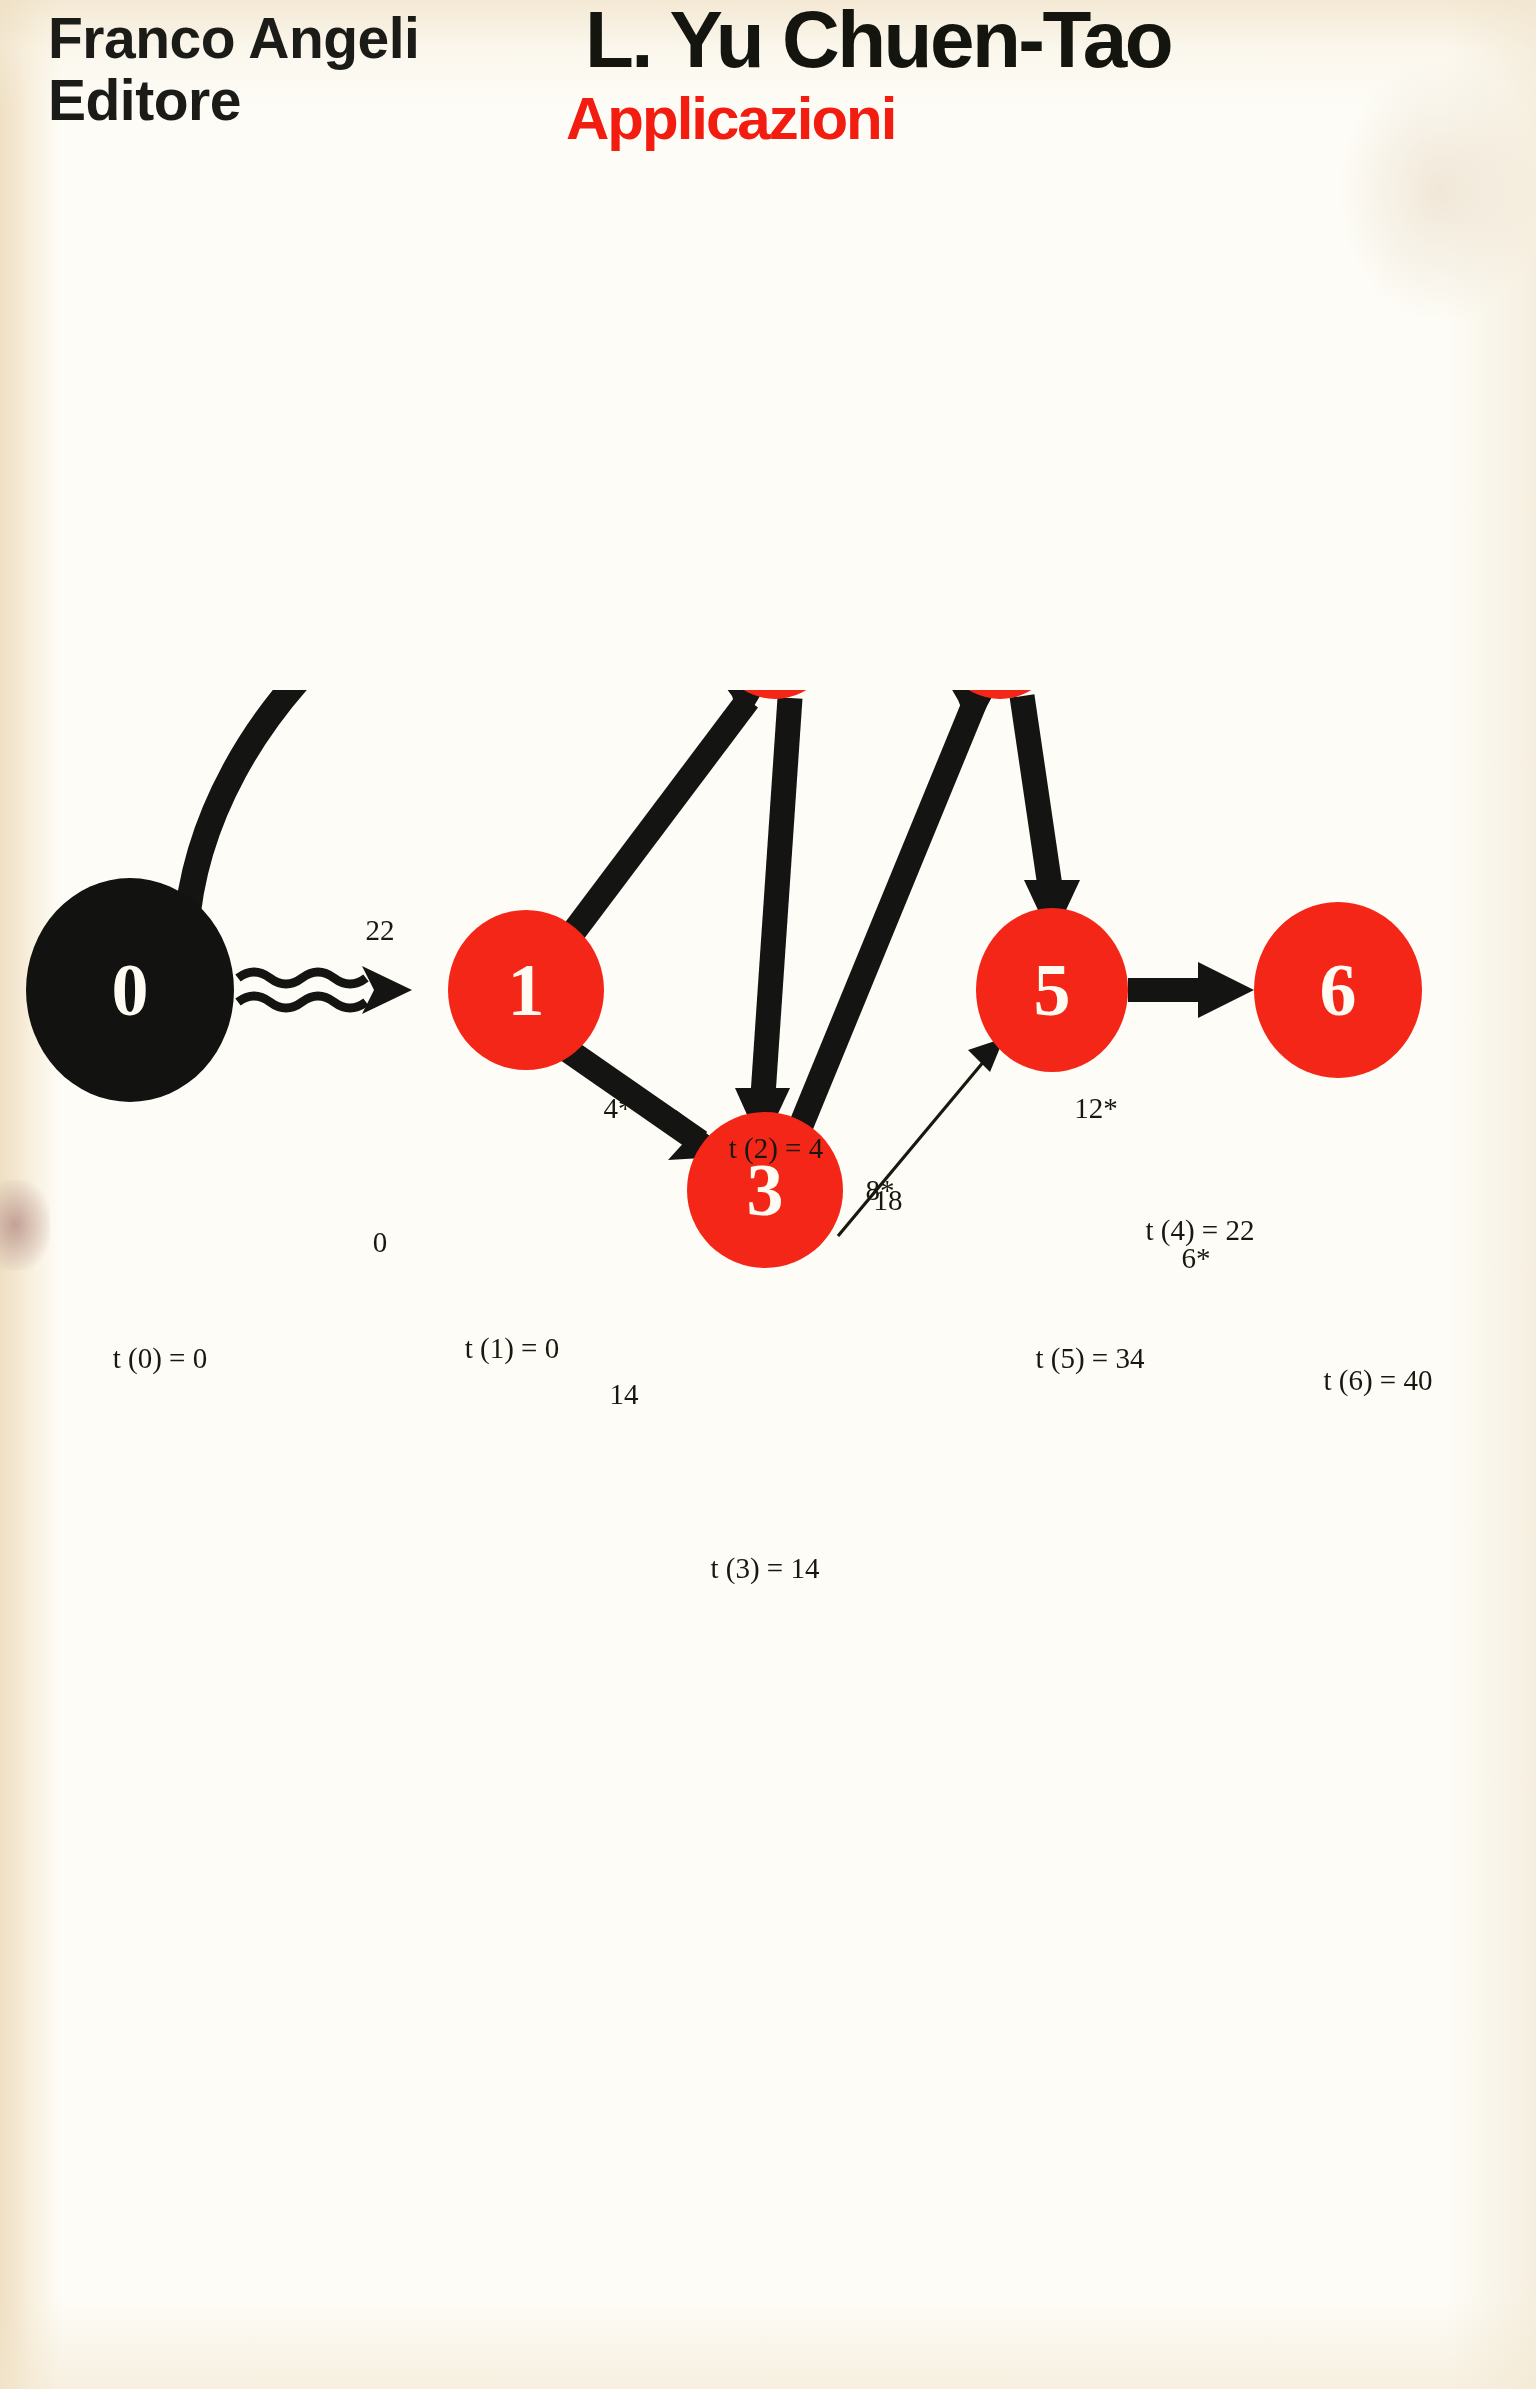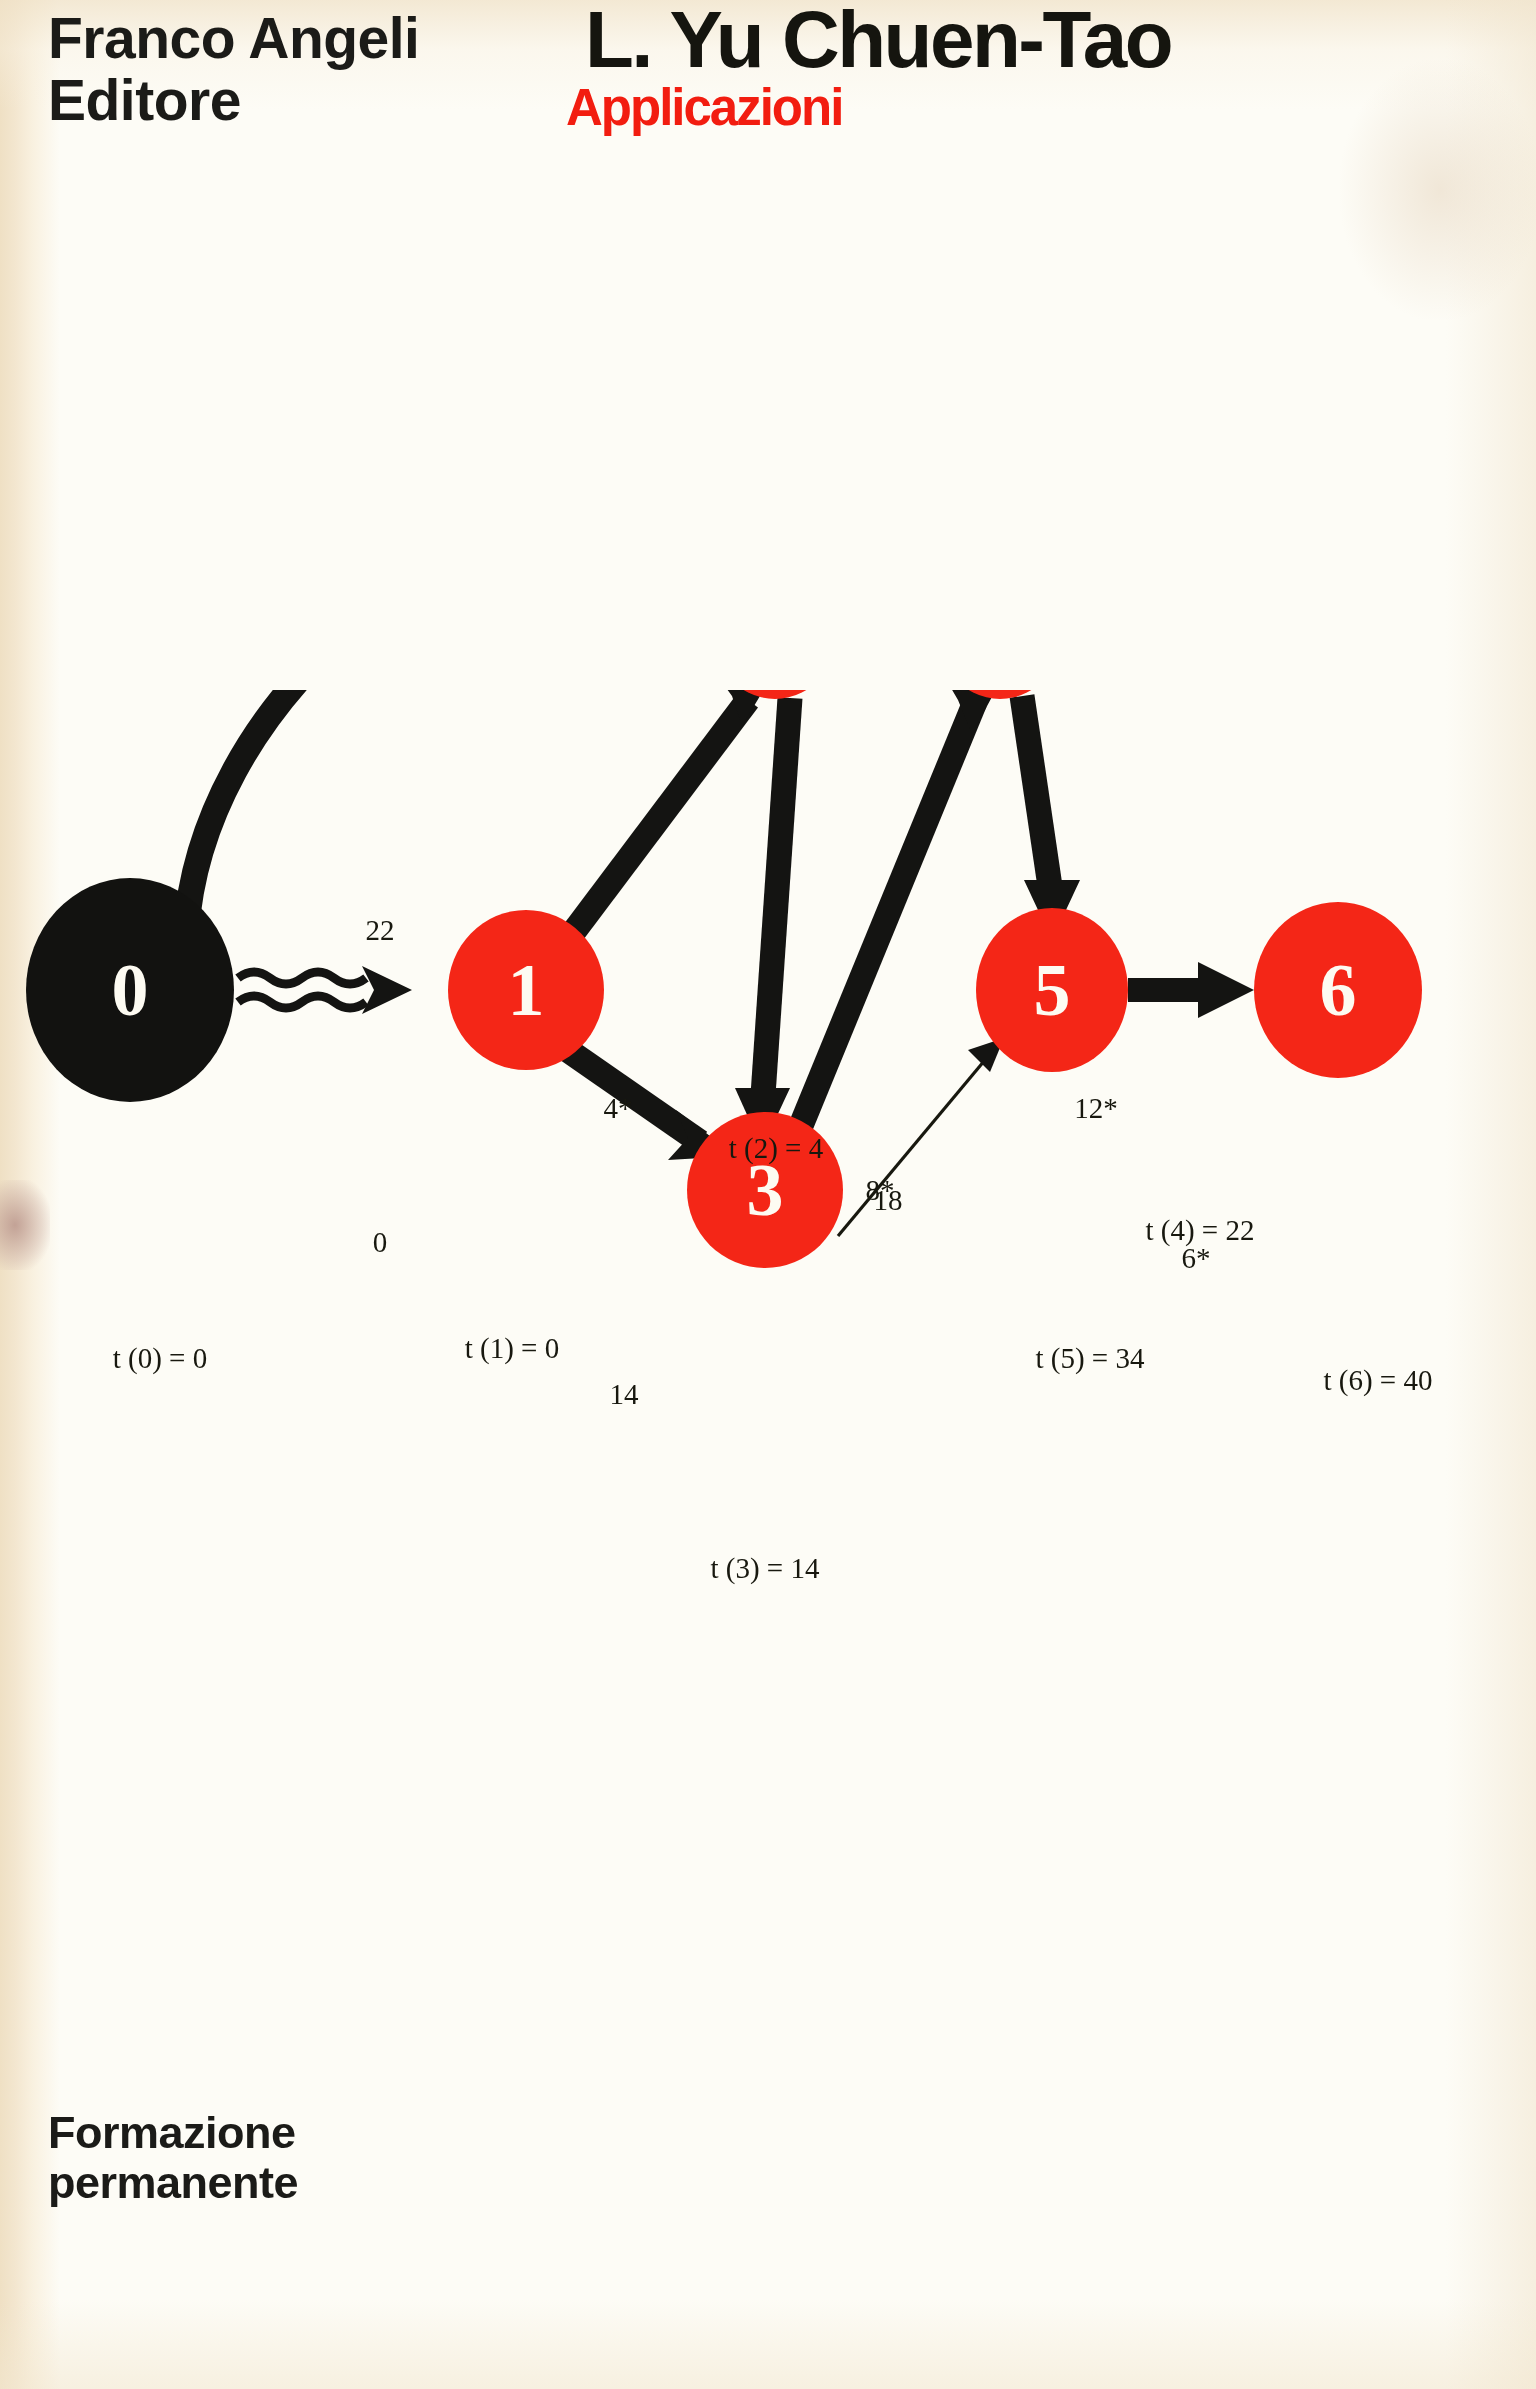--- a/index.html
+++ b/index.html
@@ -92,23 +92,23 @@
     line-height: 1.0;
     color: #15150f;
     letter-spacing: -2.5px;
     white-space: nowrap;
     margin-left: 19px;
   }
 
   .title {
     position: absolute;
     left: 566px;
-    top: 82px;
-    font-weight: bold;
-    font-size: 51px;
+    top: 88px;
+    font-weight: bold;
+    font-size: 60px;
     line-height: 1.02;
     color: #f21d10;
     letter-spacing: -2px;
   }
   .title .tline { display: block; white-space: nowrap; }
 
   
   .series {
     position: absolute;
     left: 48px;
@@ -279,16 +279,14 @@
       <text class="edge-label" x="380" y="250">22</text>
       <text class="edge-label" x="618" y="428">4*</text>
       <text class="edge-label" x="624" y="714">14</text>
       <text class="edge-label" x="888" y="520">18</text>
       <text class="edge-label" x="880" y="510">8*</text>
       <text class="edge-label" x="1096" y="428">12*</text>
       <text class="edge-label" x="1196" y="578">6*</text>
     </svg>
   </div>
 
-  <div class="series">Formazione
-permanente</div>
 
 </div>
 
 </body></html>

